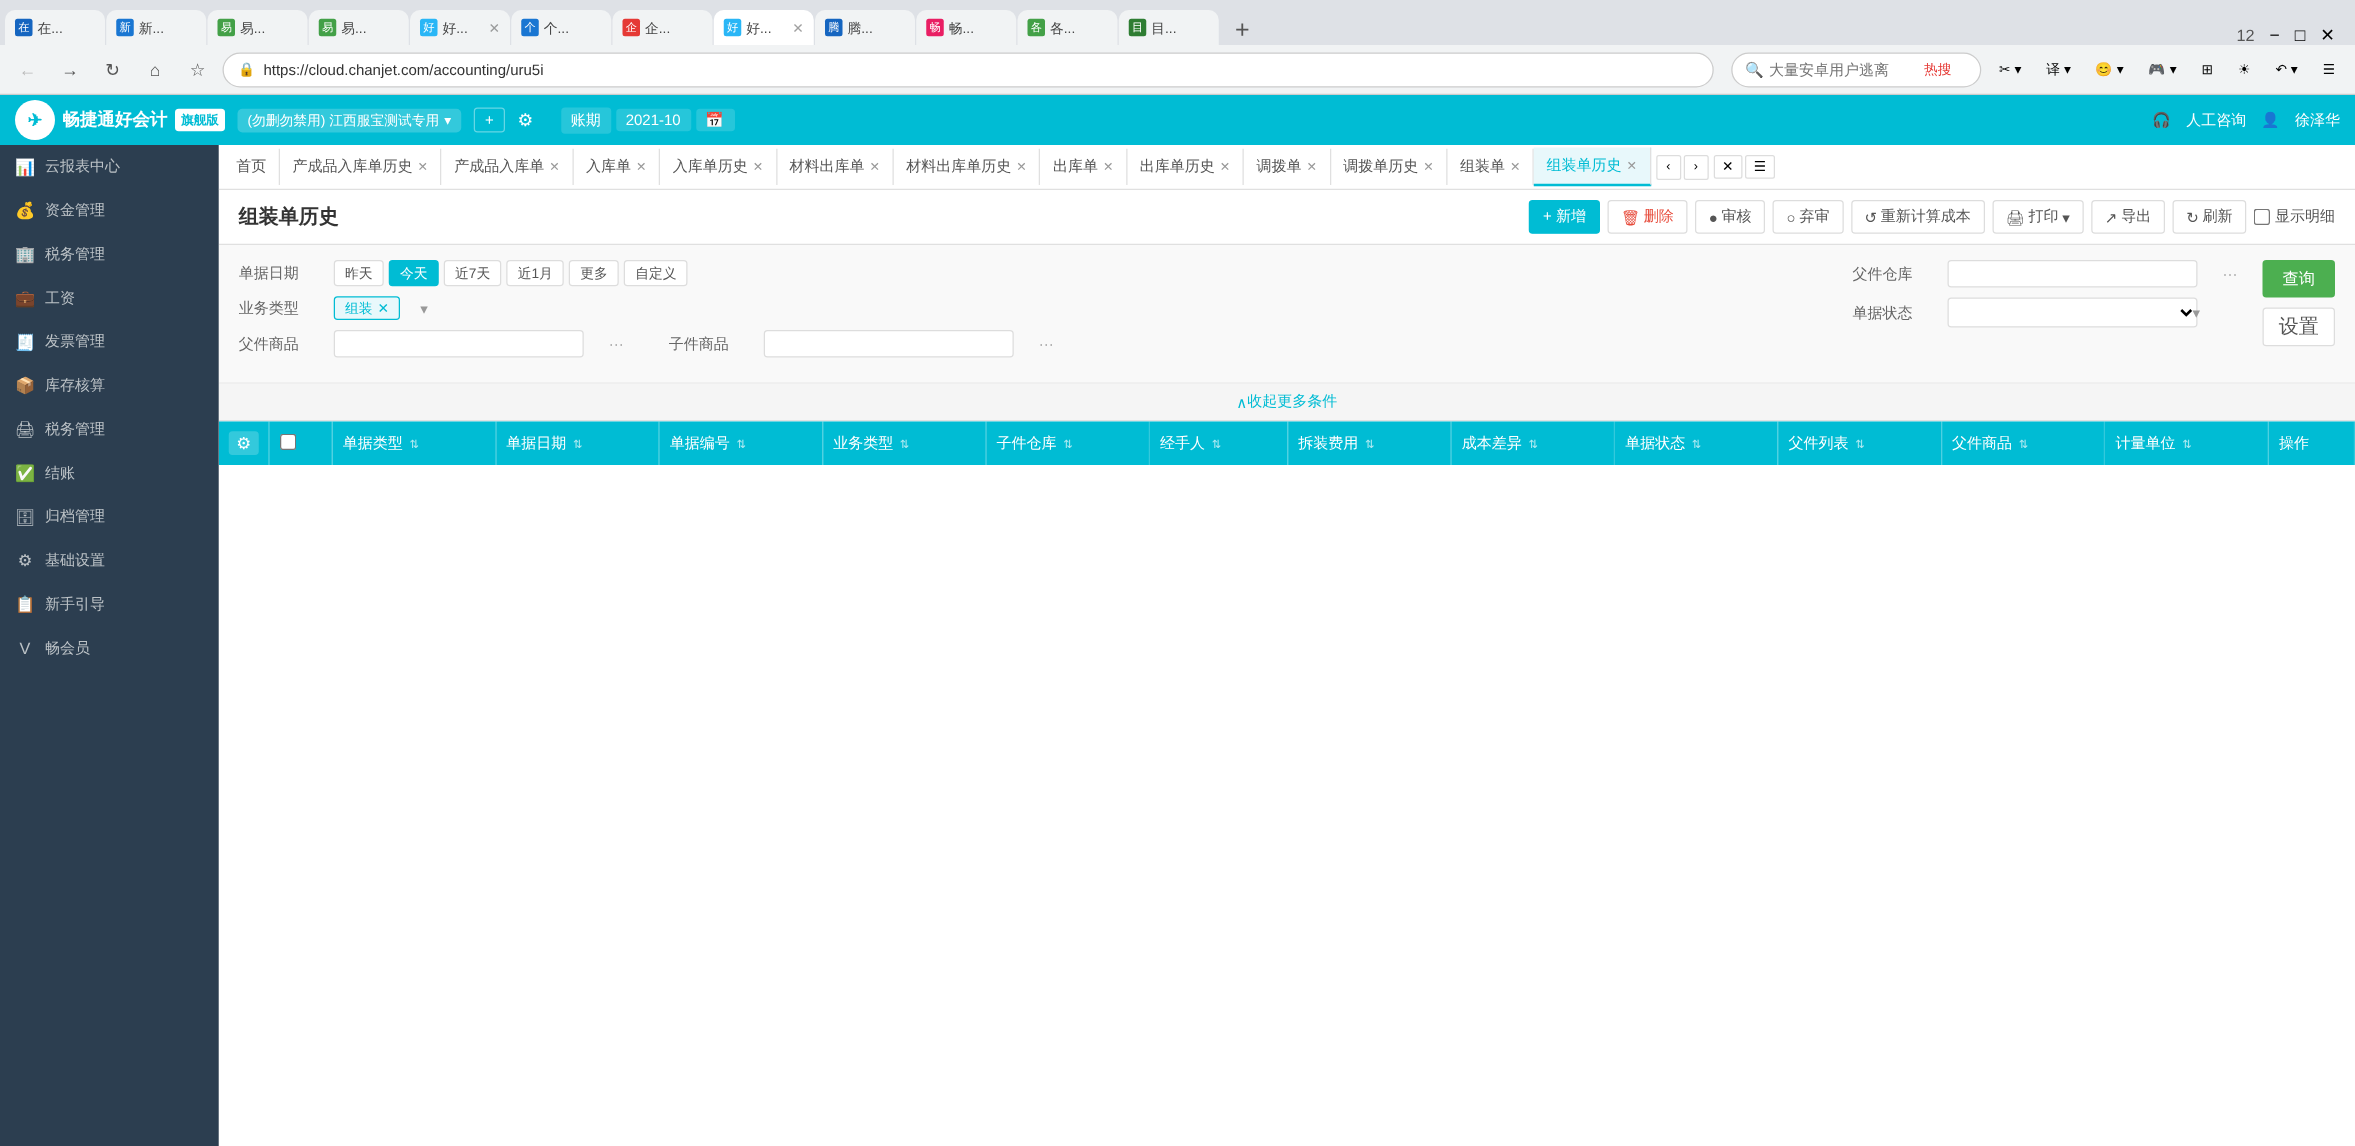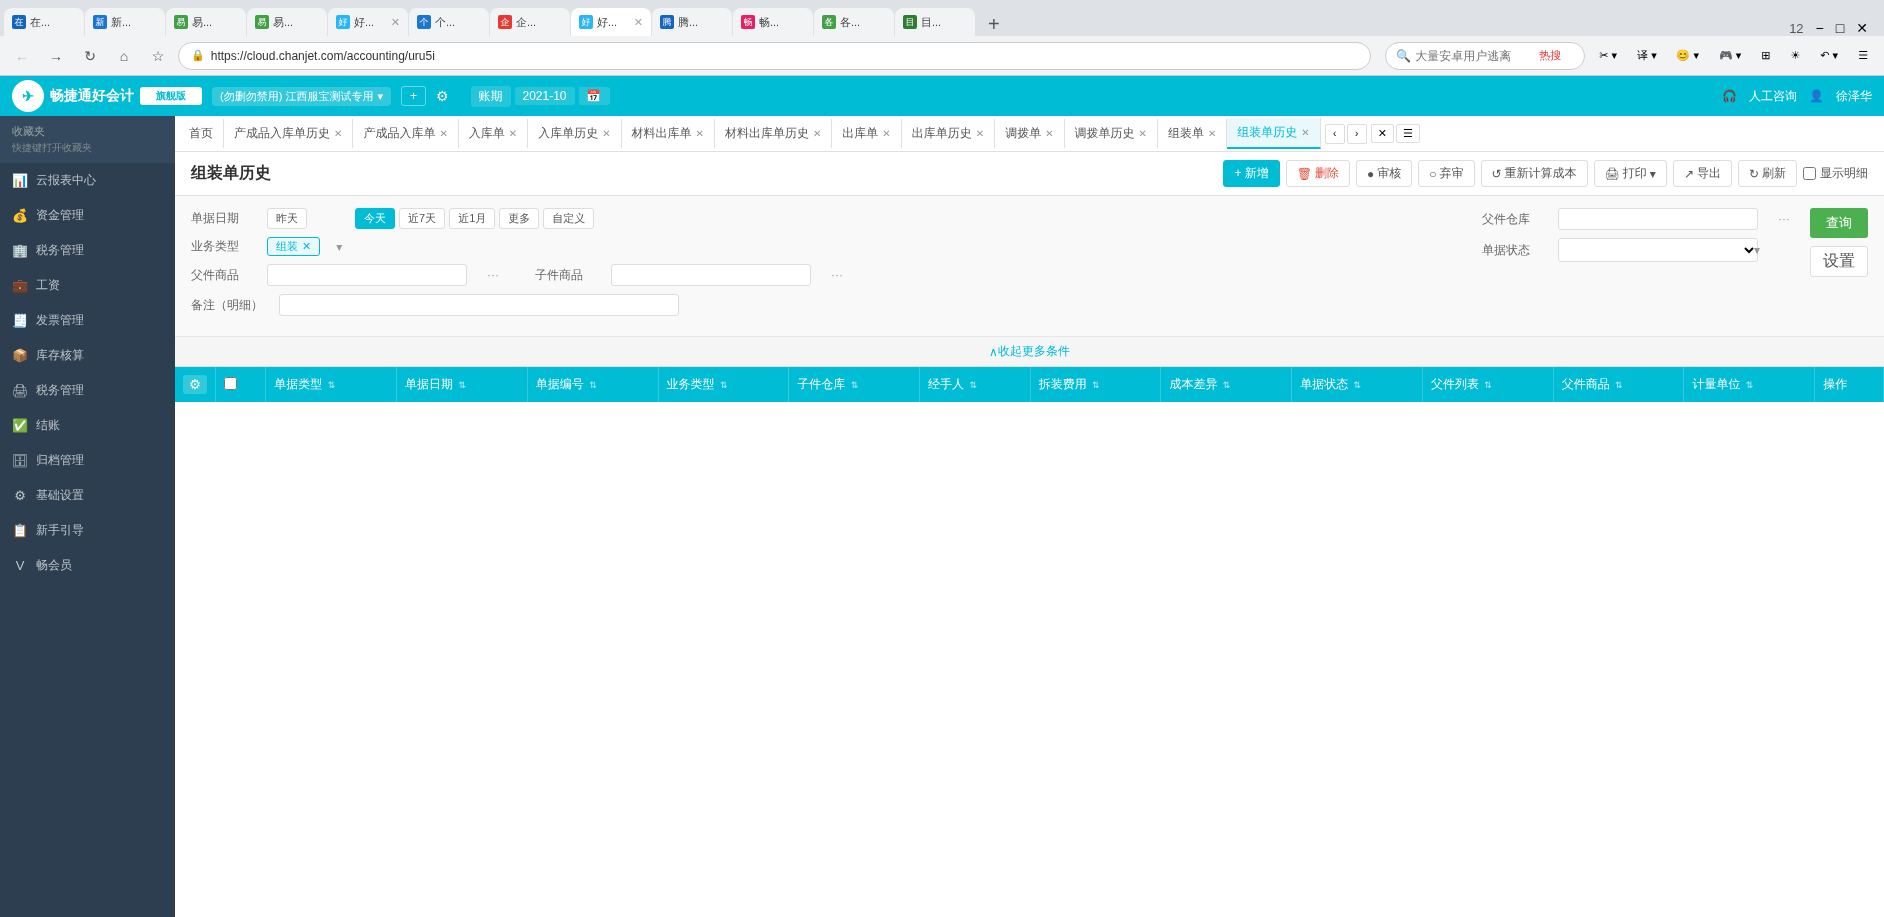--- a/index.html
+++ b/index.html
@@ -21,21 +21,21 @@
     .address-bar .url { color: #333; font-size: 12px; }
     .search-bar { display: flex; align-items: center; gap: 4px; margin-left: 8px; background: #fff; border: 1px solid #ccc; border-radius: 14px; padding: 0 10px; height: 28px; min-width: 200px; }
     .search-bar input { border: none; outline: none; font-size: 12px; width: 120px; }
     .toolbar-actions { display: flex; gap: 4px; align-items: center; }
     .toolbar-btn { height: 28px; padding: 0 8px; border: none; background: none; cursor: pointer; border-radius: 4px; font-size: 11px; display: flex; align-items: center; gap: 3px; }
 
     
     .app-container { display: flex; flex-direction: column; height: calc(917px - 76px); }
     .app-header { height: 40px; background: #00bcd4; display: flex; align-items: center; padding: 0 12px; gap: 10px; }
     .app-logo { display: flex; align-items: center; gap: 6px; color: #fff; font-weight: bold; font-size: 14px; }
-    .logo-box { background: #fff; color: #00bcd4; padding: 2px 16px; border-radius: 3px; font-size: 10px; font-weight: bold; }
+    .logo-box { background: #fff; color: #00bcd4; padding: 2px 5px; border-radius: 3px; font-size: 10px; font-weight: bold; }
     .app-header-right { margin-left: auto; display: flex; align-items: center; gap: 12px; color: #fff; font-size: 12px; }
 
     .company-selector { display: flex; align-items: center; gap: 4px; background: rgba(255,255,255,0.2); padding: 2px 8px; border-radius: 4px; color: #fff; font-size: 11px; cursor: pointer; }
 
     
     .content-wrapper { display: flex; flex: 1; overflow: hidden; }
 
     
     .sidebar { width: 175px; background: #2c3e50; flex-shrink: 0; display: flex; flex-direction: column; }
     .sidebar-favorites { background: #34495e; padding: 8px 12px; color: #7fb3d3; font-size: 12px; }
@@ -64,21 +64,21 @@
     .action-btn { display: flex; align-items: center; gap: 3px; padding: 4px 10px; border: 1px solid #ddd; border-radius: 3px; cursor: pointer; font-size: 12px; color: #555; background: #fff; white-space: nowrap; }
     .action-btn.primary { background: #00bcd4; color: #fff; border-color: #00bcd4; }
     .action-btn.danger { color: #e74c3c; }
 
     
     .filter-area { padding: 12px 16px; background: #f9f9f9; border-bottom: 1px solid #e8e8e8; }
     .filter-row { display: flex; align-items: center; gap: 16px; margin-bottom: 8px; }
     .filter-label { color: #666; font-size: 12px; min-width: 60px; }
     .filter-date-btns { display: flex; gap: 4px; align-items: center; }
     .date-btn { padding: 2px 8px; border: 1px solid #ddd; border-radius: 3px; cursor: pointer; font-size: 11px; color: #555; background: #fff; }
-    .date-btn.active { background: #00bcd4; color: #fff; border-color: #00bcd4; margin-left: 44px; }
+    .date-btn.active { background: #00bcd4; color: #fff; border-color: #00bcd4; }
     .filter-tag { display: inline-flex; align-items: center; gap: 4px; background: #e8f8fb; border: 1px solid #00bcd4; color: #00bcd4; padding: 1px 8px; border-radius: 3px; font-size: 11px; }
     .filter-tag .tag-x { cursor: pointer; }
     .filter-input { border: 1px solid #ddd; border-radius: 3px; padding: 3px 8px; font-size: 12px; width: 200px; }
     .filter-select { border: 1px solid #ddd; border-radius: 3px; padding: 3px 8px; font-size: 12px; width: 200px; background: #fff; }
     .filter-dots { color: #999; cursor: pointer; margin-left: 4px; }
 
     .collapse-bar { display: flex; align-items: center; justify-content: center; padding: 6px; cursor: pointer; color: #00bcd4; font-size: 12px; background: #f5f5f5; border-bottom: 1px solid #e0e0e0; }
 
     
     .data-table { width: 100%; border-collapse: collapse; }
@@ -223,24 +223,20 @@
       <span>🎧</span>
       <span style="cursor:pointer;">人工咨询</span>
       <span>👤</span>
       <span style="cursor:pointer;">徐泽华</span>
     </div>
   </div>
 
   <div class="content-wrapper">
 
     <div class="sidebar">
-      <div class="sidebar-favorites">
-        <div class="sidebar-fav-label">收藏夹</div>
-        <div class="sidebar-fav-hint">快捷键打开收藏夹</div>
-      </div>
       <div class="sidebar-menu">
         <div class="sidebar-item">
           <span class="si-icon">📊</span>
           <span>云报表中心</span>
         </div>
         <div class="sidebar-item">
           <span class="si-icon">💰</span>
           <span>资金管理</span>
         </div>
         <div class="sidebar-item">
@@ -419,24 +415,20 @@
               <div class="filter-row">
                 <span class="filter-label">父件商品</span>
                 <input class="filter-input" type="text" style="">
                 <span class="filter-dots">···</span>
 
                 <span style="margin-left:20px;" class="filter-label">子件商品</span>
                 <input class="filter-input" type="text" style="">
                 <span class="filter-dots">···</span>
               </div>
 
-              <div class="filter-row">
-                <span class="filter-label">备注（明细）</span>
-                <input class="filter-input" style="width: 400px;" type="text">
-              </div>
             </div>
 
             <div style="min-width:280px;">
               <div class="filter-row">
                 <span class="filter-label">父件仓库</span>
                 <input class="filter-input" type="text" style="">
                 <span class="filter-dots">···</span>
               </div>
               <div class="filter-row" style="margin-top:8px;">
                 <span class="filter-label">单据状态</span>

